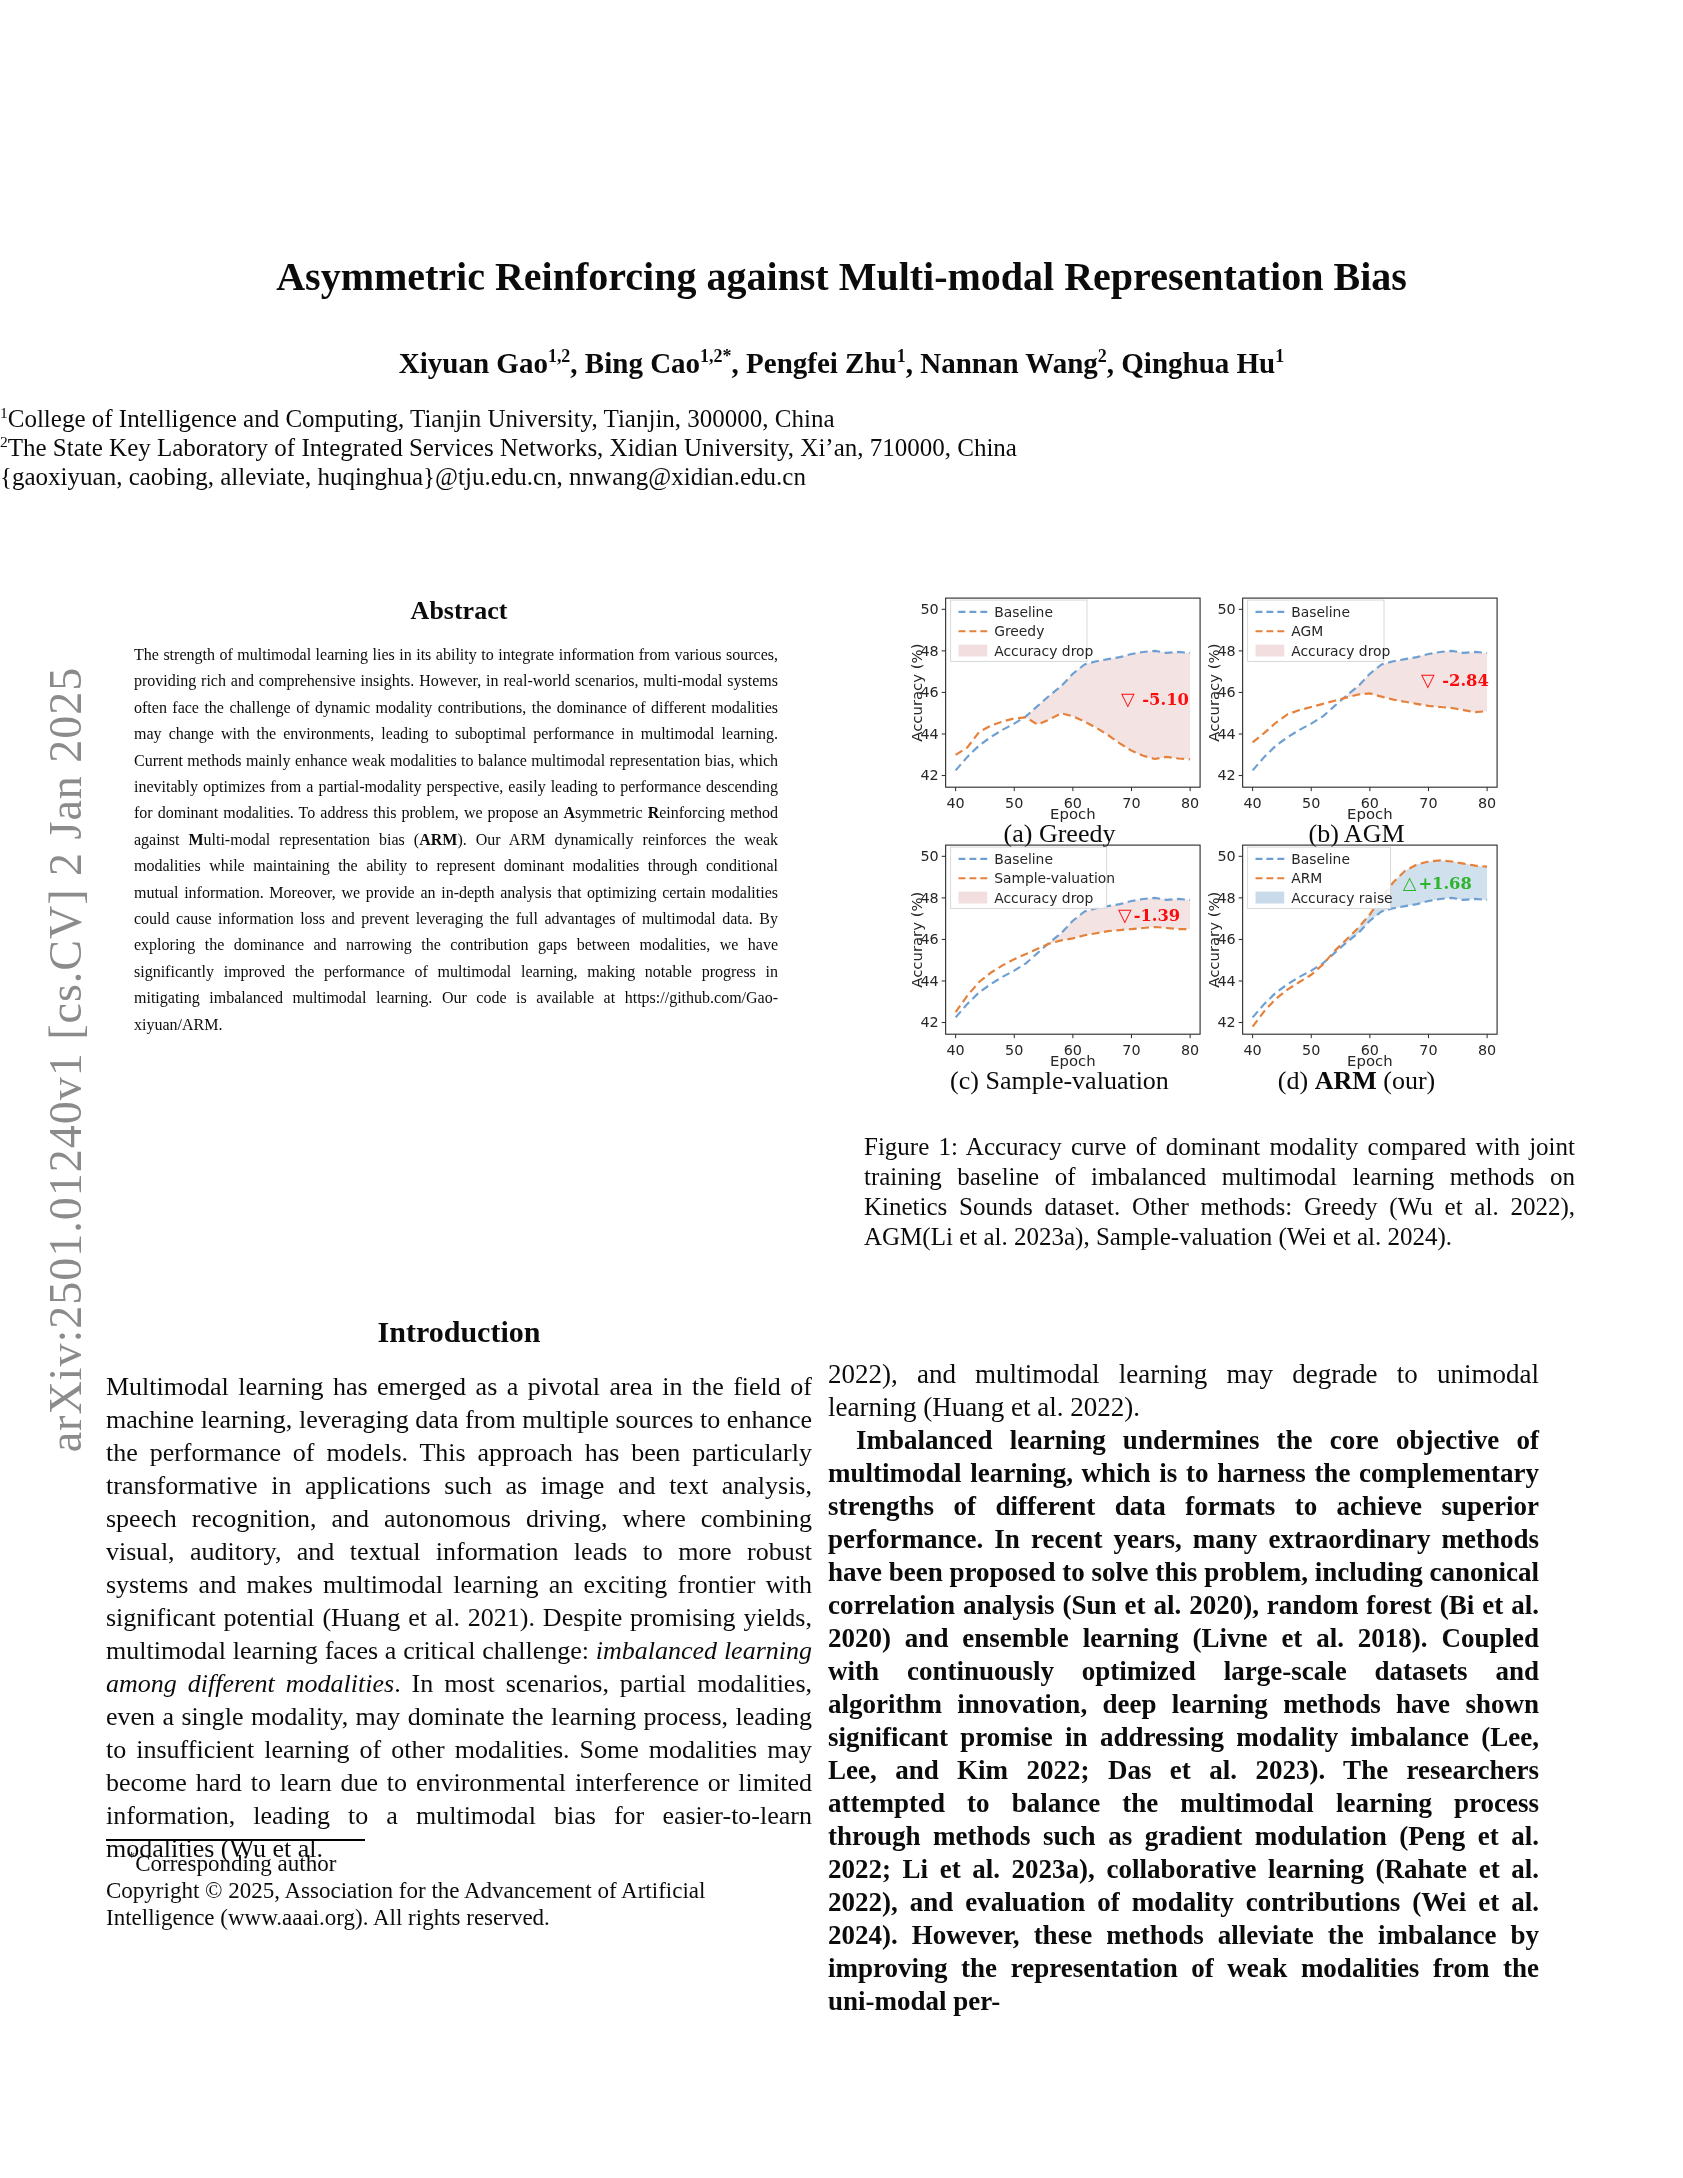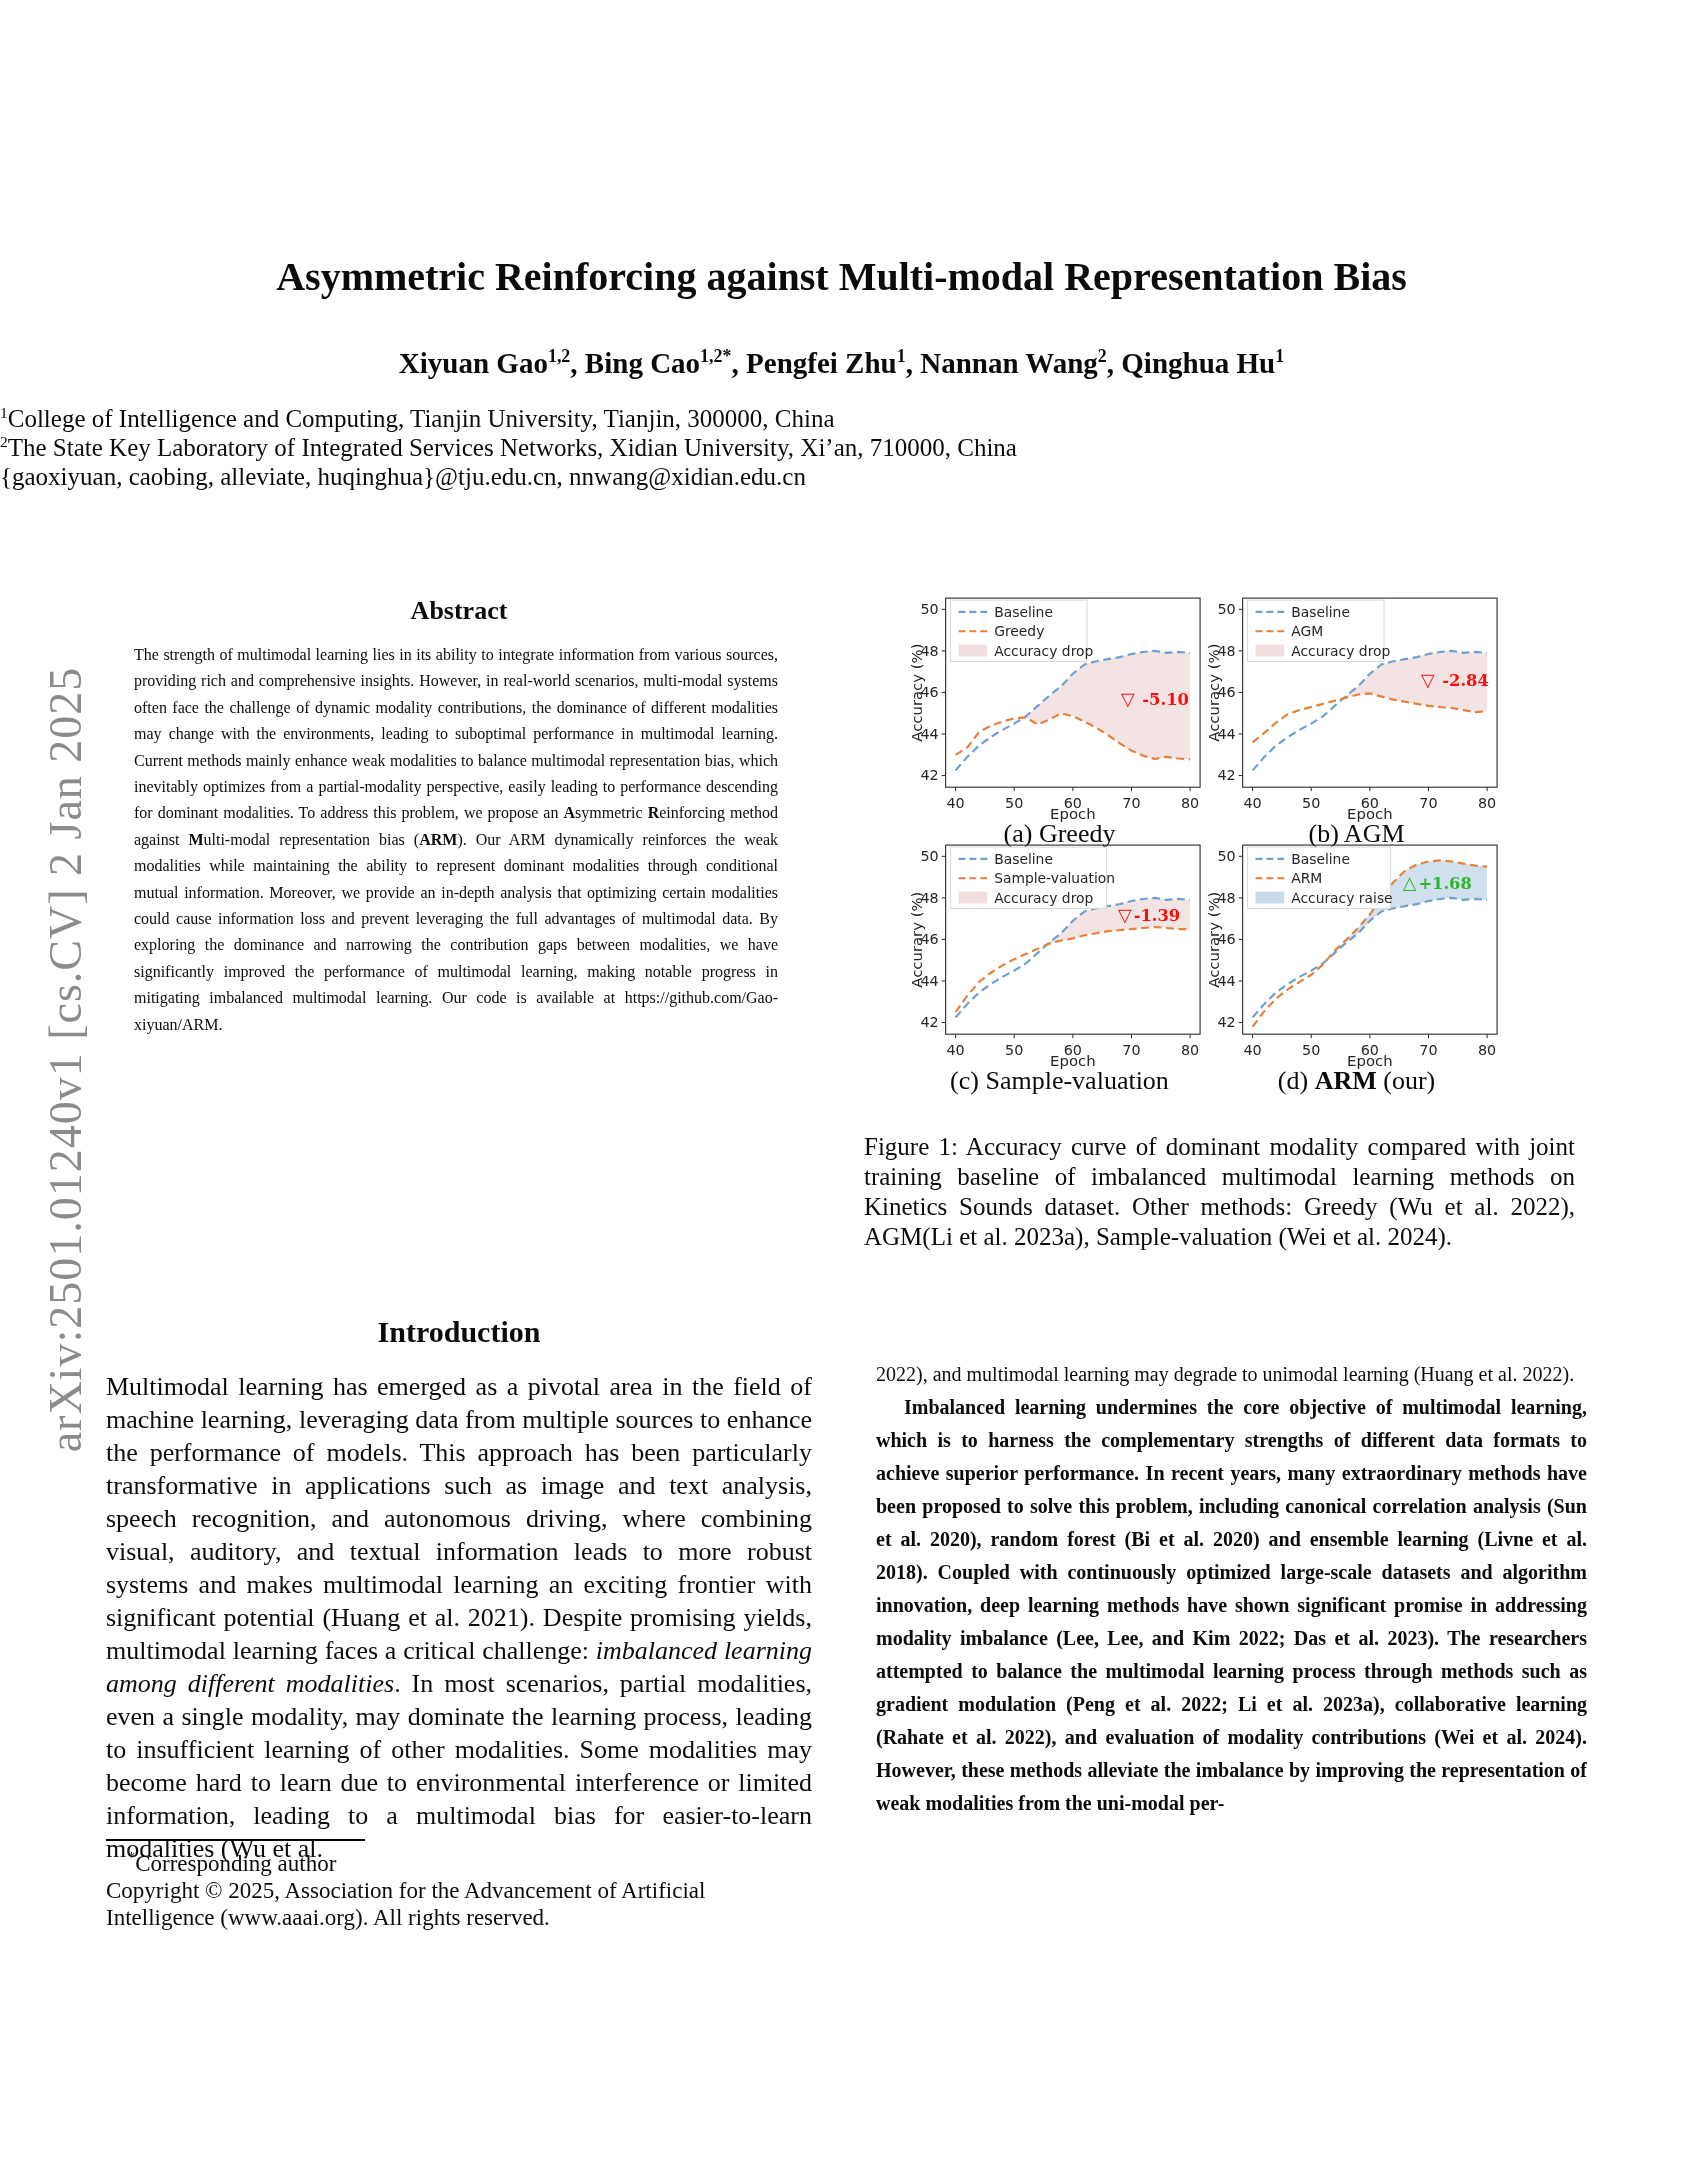--- a/index.html
+++ b/index.html
@@ -29,21 +29,21 @@
   .fn-line1{text-indent:22px;}
   .figure{position:absolute;left:911px;top:592px;width:594px;height:493px;}
   .chart-cell{position:absolute;width:297px;height:247px;}
   .cell-a{left:0;top:0;}   .cell-b{left:297px;top:0;}
   .cell-c{left:0;top:247px;}.cell-d{left:297px;top:247px;}
   .chart{position:absolute;left:0;top:0;}
   .subcaption{position:absolute;left:0;top:227px;width:297px;text-align:center;
               font-size:26px;white-space:nowrap;}
   .figure-caption{position:absolute;left:864px;top:1132px;width:711px;font-size:25px;
                   line-height:30px;text-align:justify;}
-  .right-body{position:absolute;left:876px;top:1358px;width:711px;font-size:20px;
+  .right-body{position:absolute;left:828px;top:1358px;width:711px;font-size:27px;
               line-height:33px;text-align:justify;}
   .right-body p{margin:0;}
   .right-body p.indent{text-indent:28px;font-weight:bold;}
 </style>
 </head>
 <body>
 
 <div class="page">
 
   <div class="watermark">arXiv:2501.01240v1  [cs.CV]  2 Jan 2025</div>

